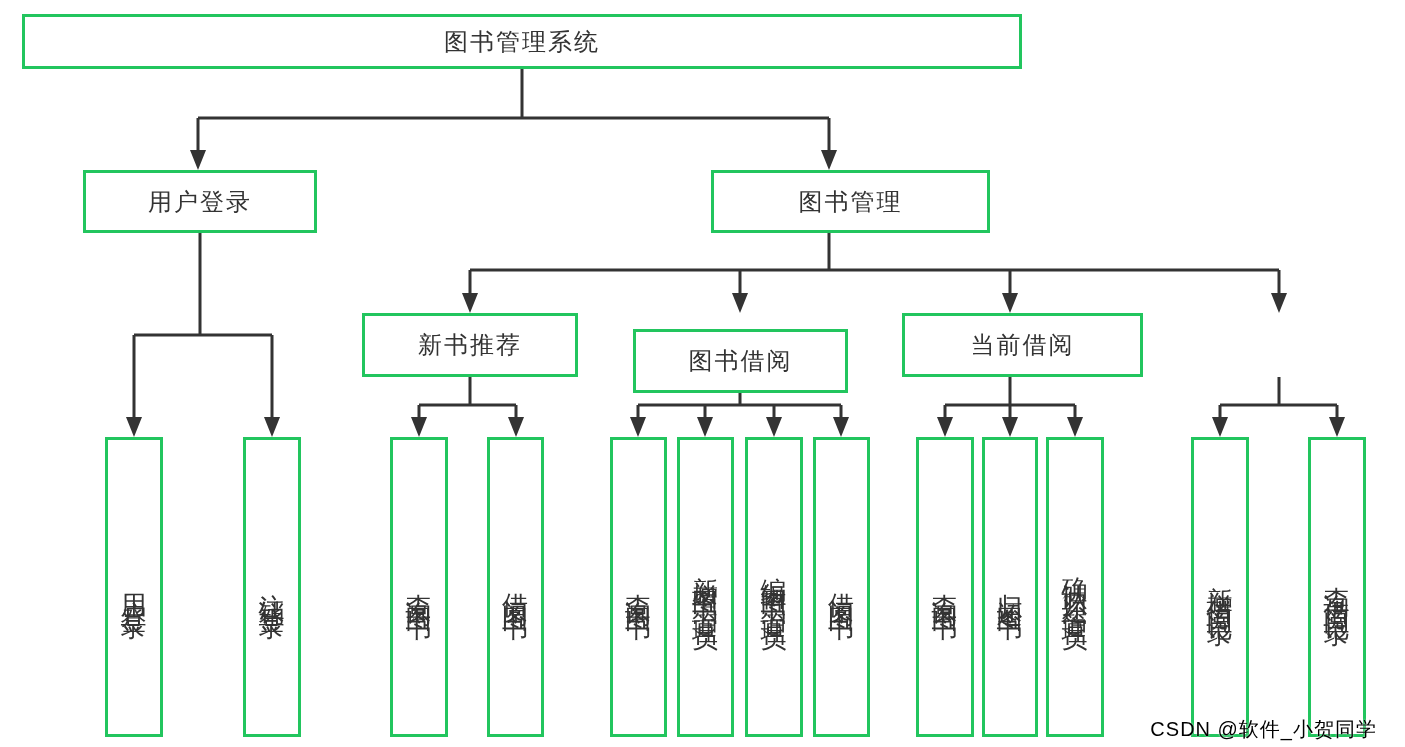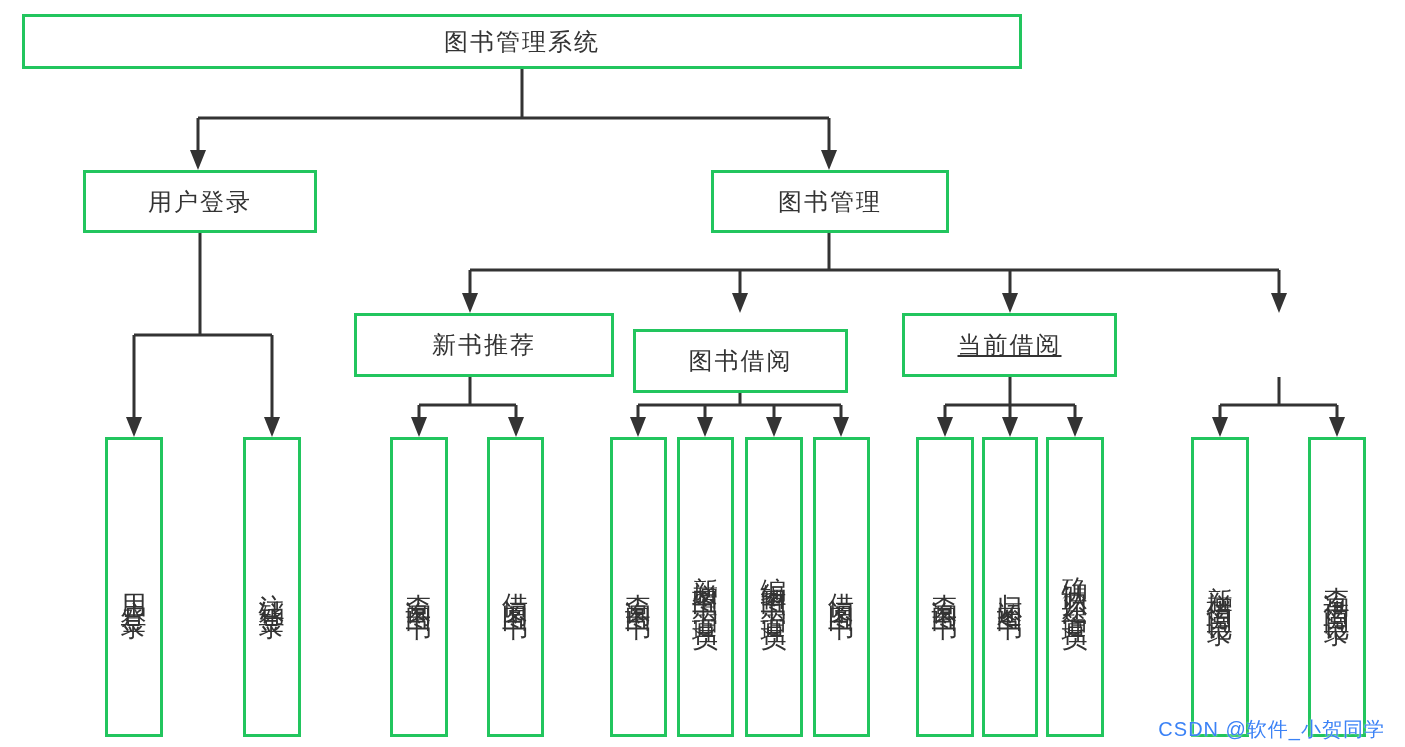--- a/index.html
+++ b/index.html
@@ -33,24 +33,24 @@
   }
   .vbox {
     writing-mode: vertical-rl;
     text-orientation: mixed;
     font-size: 26px;
     letter-spacing: 7px;
     line-height: 1;
   }
   .watermark {
     position: absolute;
-    right: 20px;
+    right: 28px;
     bottom: 4px;
     font-size: 20px;
-    color: #3b82f6;
+    color: #000000;
     letter-spacing: 1px;
     text-shadow: 0 0 2px #ffffff;
     white-space: nowrap;
     z-index: 5;
   }
 </style>
 </head>
 <body>
 
 <div class="canvas">
@@ -101,25 +101,25 @@
     <g>
       <path d="M1279 377 V405 M1220 405 H1337 M1220 405 V419 M1337 405 V419"></path>
       <polygon fill="#333333" stroke="none" points="1212,417 1228,417 1220,437"></polygon>
       <polygon fill="#333333" stroke="none" points="1329,417 1345,417 1337,437"></polygon>
     </g>
   </svg>
 
   <div class="box hbox" style="left:22px; top:14px; width:1000px; height:55px;">图书管理系统</div>
 
   <div class="box hbox" style="left:83px; top:170px; width:234px; height:63px;">用户登录</div>
-  <div class="box hbox" style="left:711px; top:170px; width:238px; height:63px;">图书管理</div>
+  <div class="box hbox" style="left:711px; top:170px; width:279px; height:63px;">图书管理</div>
 
-  <div class="box hbox" style="left:354px; top:313px; width:260px; height:64px;font-family:Liberation Mono, monospace;">新书推荐</div>
+  <div class="box hbox" style="left:362px; top:313px; width:216px; height:64px;font-family:Liberation Mono, monospace;">新书推荐</div>
   <div class="box hbox" style="left:633px; top:313px; width:215px; height:64px;margin-top:16px;">图书借阅</div>
-  <div class="box hbox" style="left:902px; top:313px; width:215px; height:64px;text-decoration:underline;">当前借阅</div>
+  <div class="box hbox" style="left:902px; top:313px; width:241px; height:64px;">当前借阅</div>
 
   <div class="box vbox" style="left:105px; top:437px; width:58px; height:300px;">用户登录</div>
   <div class="box vbox" style="left:243px; top:437px; width:58px; height:300px;">注销登录</div>
 
   <div class="box vbox" style="left:390px; top:437px; width:58px; height:300px;">查询图书</div>
   <div class="box vbox" style="left:487px; top:437px; width:57px; height:300px;">借阅图书</div>
 
   <div class="box vbox" style="left:610px; top:437px; width:57px; height:300px;">查询图书</div>
   <div class="box vbox" style="left:677px; top:437px; width:57px; height:300px;">新增图书（管理员）</div>
   <div class="box vbox" style="left:745px; top:437px; width:58px; height:300px;">编辑图书（管理员）</div>

